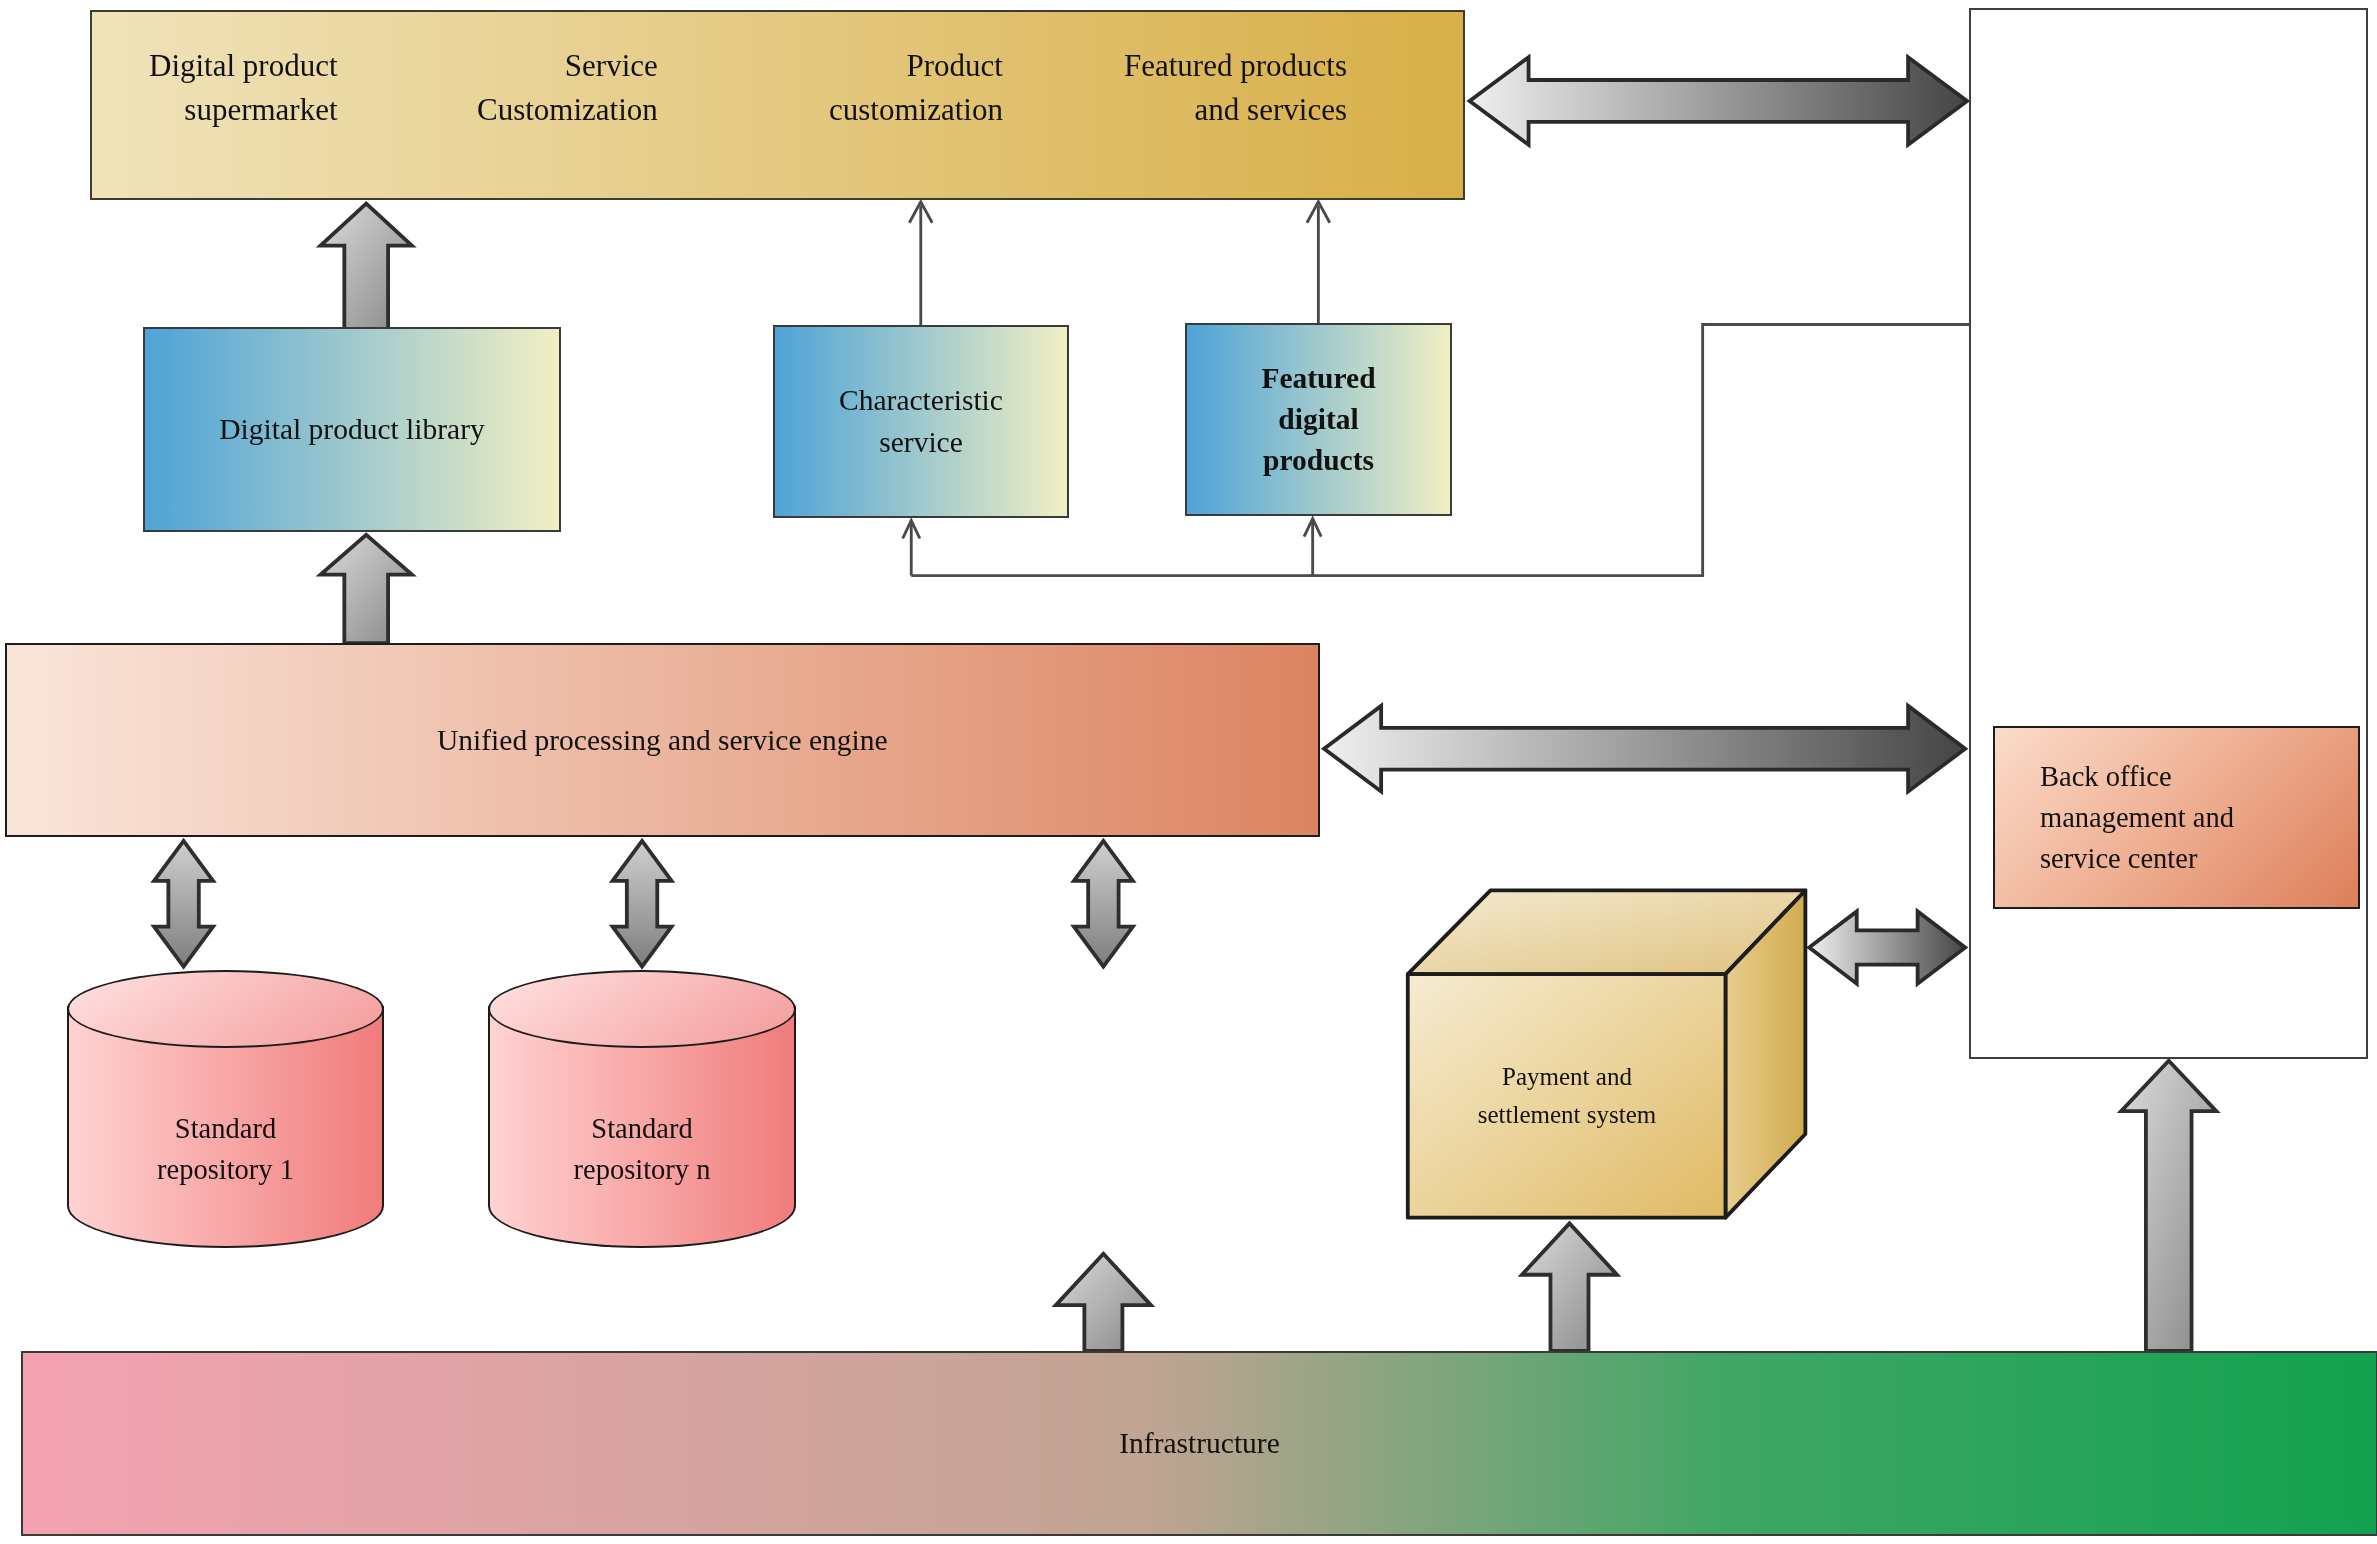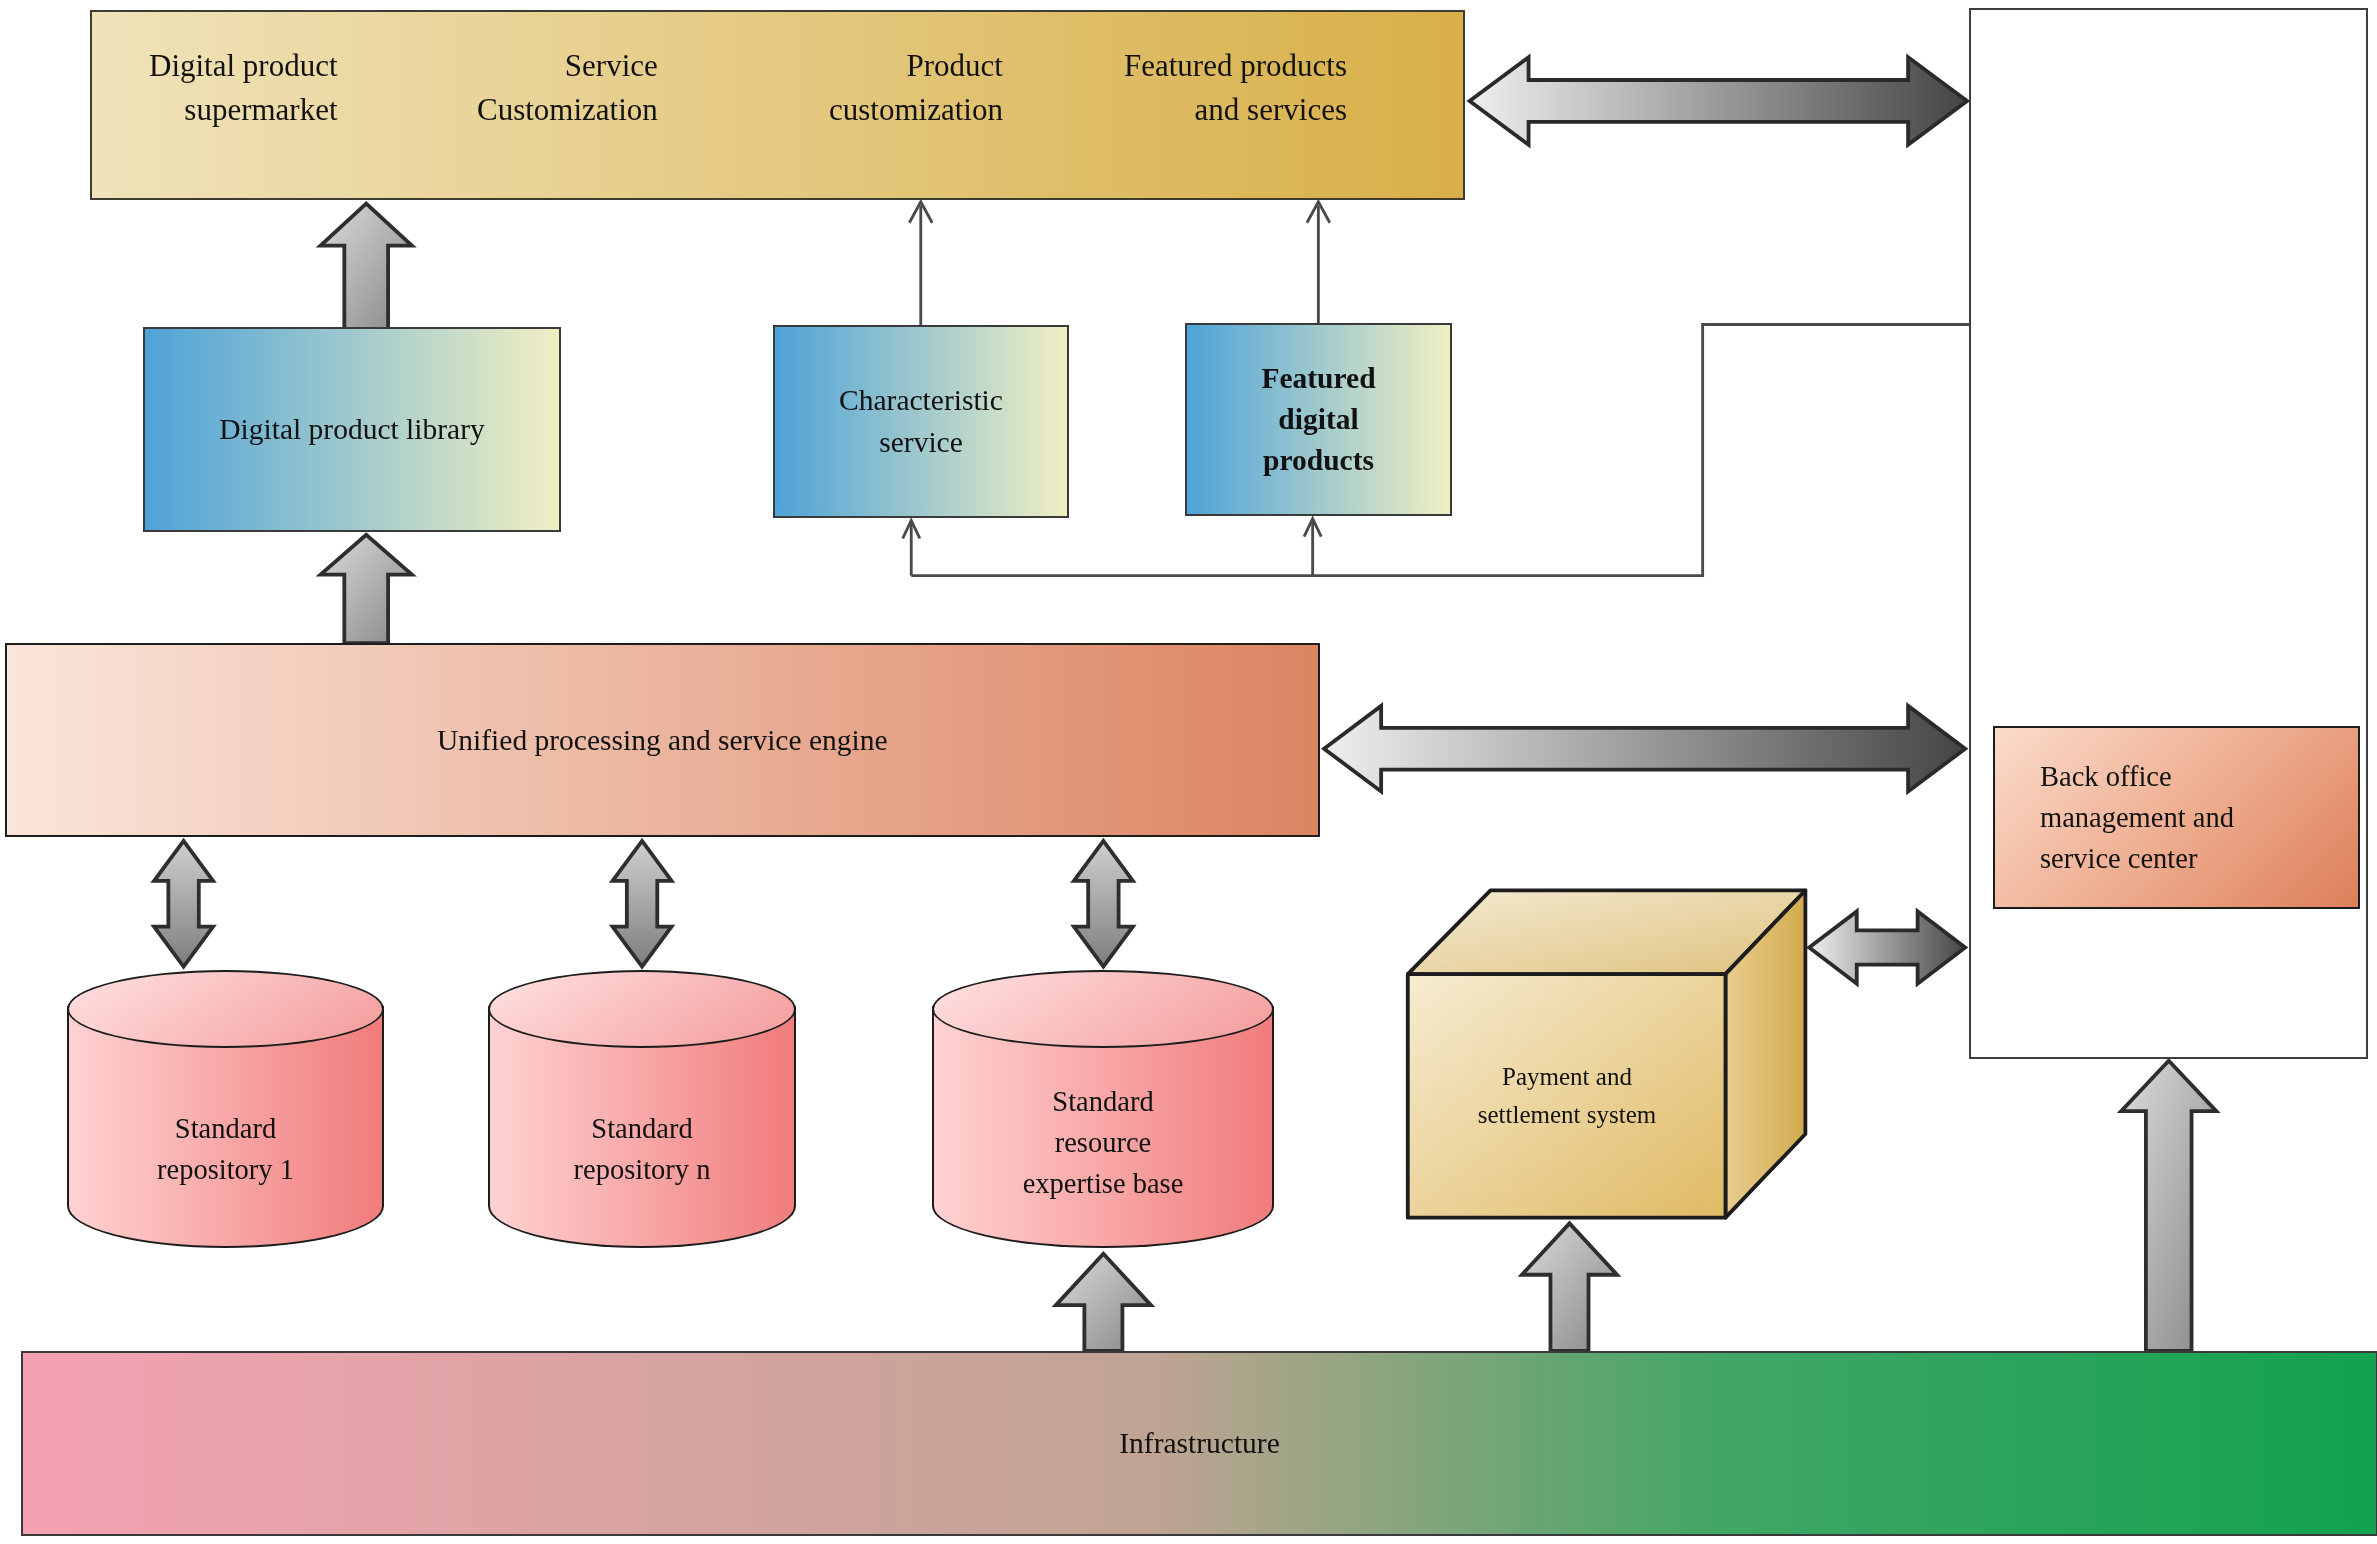--- a/index.html
+++ b/index.html
@@ -200,27 +200,20 @@
         <span style="max-width:171px;">Standard repository 1</span>
       </div>
   </div>
   <div class="abs cylinder cyl2">
     <div class="cyl-body"></div>
     <div class="cyl-top"></div>
     <div class="cyl-label">
         <span style="max-width:171px;">Standard repository n</span>
       </div>
   </div>
-  <div class="abs cylinder cyl3">
-    <div class="cyl-body"></div>
-    <div class="cyl-top"></div>
-    <div class="cyl-label">
-        <span style="max-width:200px;">Standard resource expertise base</span>
-      </div>
-  </div>
 
   <div class="abs box payment-label">
     <span style="max-width:190px;">Payment and settlement system</span>
   </div>
 
   <div class="abs box infra">
     <span>Infrastructure</span>
   </div>
 
 </div>

